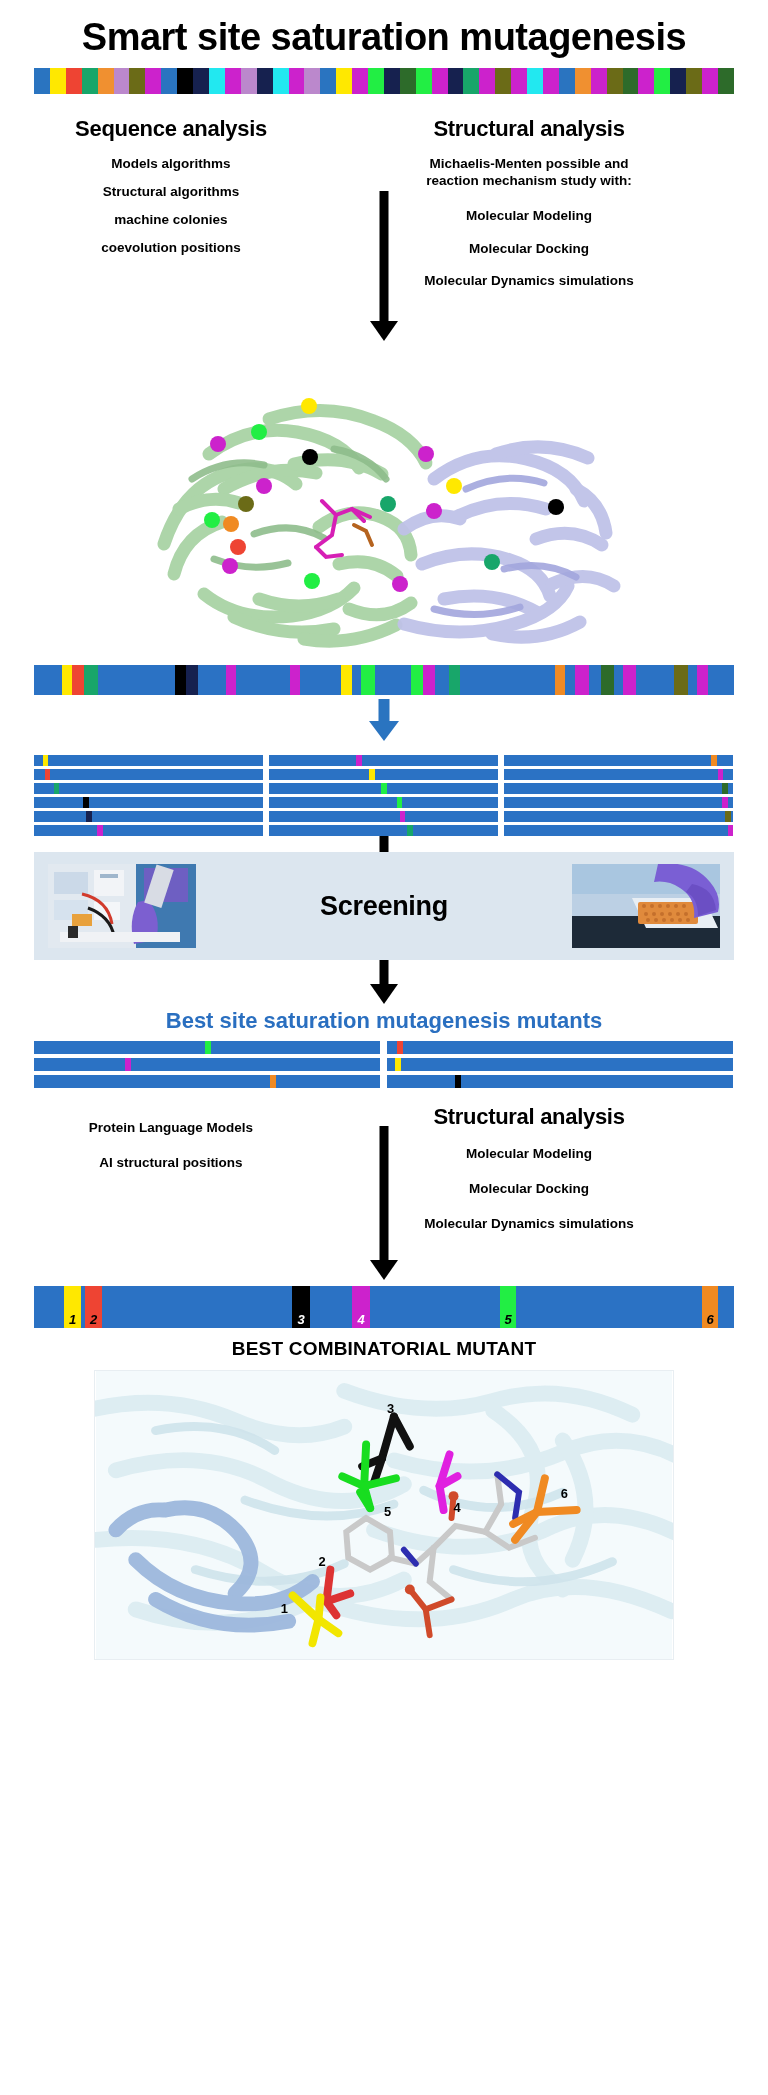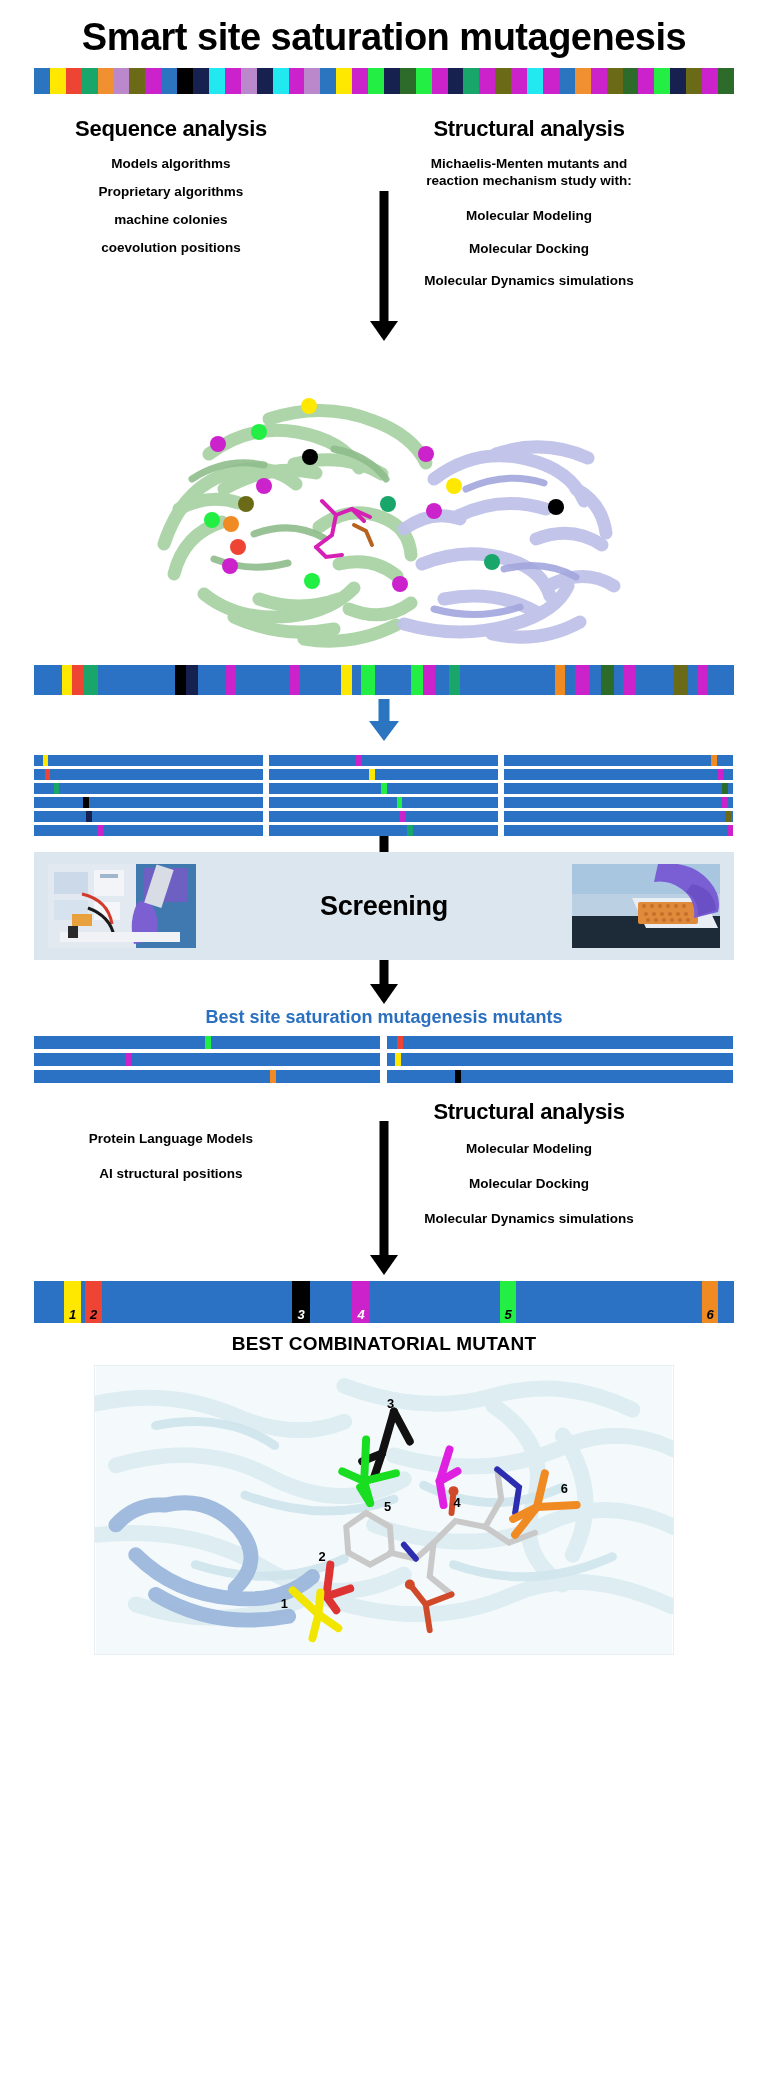--- a/index.html
+++ b/index.html
@@ -222,27 +222,27 @@
     <i style="background: rgb(22, 33, 79); width: 15.9091px;"></i>
     <i style="background: rgb(107, 107, 23); width: 15.9091px;"></i>
     <i style="background: rgb(204, 34, 204); width: 15.9091px;"></i>
     <i style="background: rgb(45, 107, 42); width: 15.9091px;"></i>
   </div>
 
 <div class="analysis">
   <div class="col left">
     <h3>Sequence analysis</h3>
     <p>Models algorithms</p>
-    <p>Proprietary algorithms</p>
+    <p>Structural algorithms</p>
     <p>machine colonies</p>
     <p>coevolution positions</p>
   </div>
   <div class="col right">
     <h3>Structural analysis</h3>
-    <p style="white-space:pre-line">Michaelis-Menten mutants and
+    <p style="white-space:pre-line">Michaelis-Menten possible and
 reaction mechanism study with:</p>
     <p style="margin-top:18px">Molecular Modeling</p>
     <p style="margin-top:16px">Molecular Docking</p>
     <p style="margin-top:16px">Molecular Dynamics simulations</p>
   </div>
 </div>
 
 <div class="sect" style="height:58px">
   <div class="arrow-v" style="top:-110px;height:130px"></div>
   <div class="arrow-head" style="top:20px"></div>
@@ -533,21 +533,21 @@
     <path d="M86 0 q34 -4 52 18 q12 14 8 30 l-24 6 q2 -20 -14 -30 q-12 -8 -26 -6 z" fill="#7a5fd4"></path>
     <path d="M120 20 q22 4 24 26 l-18 6 q0 -18 -12 -24 z" fill="#6b4fc4"></path>
   </svg>
 </div>
 
 <div class="sect" style="height:46px">
   <div class="arrow-v" style="top:0;height:28px"></div>
   <div class="arrow-head" style="top:24px"></div>
 </div>
 
-<div class="blue-caption" style="font-size:18px">Best site saturation mutagenesis mutants</div>
+<div class="blue-caption" style="font-size:22px">Best site saturation mutagenesis mutants</div>
 
 <div class="mutgrid" id="mutant-grid">
     <div class="mutrow">
       <div class="mutseg" style="width: 346px;">
         <i style="background: rgb(43, 114, 196); width: 170.988px;"></i>
         <i style="background: rgb(34, 238, 68); width: 6.03488px;"></i>
         <i style="background: rgb(43, 114, 196); width: 168.977px;"></i>
       </div>
       <div class="mutseg" style="width: 346px;">
         <i style="background: rgb(43, 114, 196); width: 10.0581px;"></i>
@@ -576,21 +576,21 @@
       <div class="mutseg" style="width: 346px;">
         <i style="background: rgb(43, 114, 196); width: 68.3953px;"></i>
         <i style="background: rgb(0, 0, 0); width: 6.03488px;"></i>
         <i style="background: rgb(43, 114, 196); width: 271.57px;"></i>
       </div>
     </div>
   </div>
 
 <div class="analysis" style="margin-top:16px">
   <div class="col left">
-    <p style="margin-top:32px">Protein Language Models</p>
+    <p style="margin-top:16px">Protein Language Models</p>
     <p style="margin-top:18px">AI structural positions</p>
   </div>
   <div class="col right">
     <h3>Structural analysis</h3>
     <p style="margin-top:16px">Molecular Modeling</p>
     <p style="margin-top:18px">Molecular Docking</p>
     <p style="margin-top:18px">Molecular Dynamics simulations</p>
   </div>
 </div>
 

